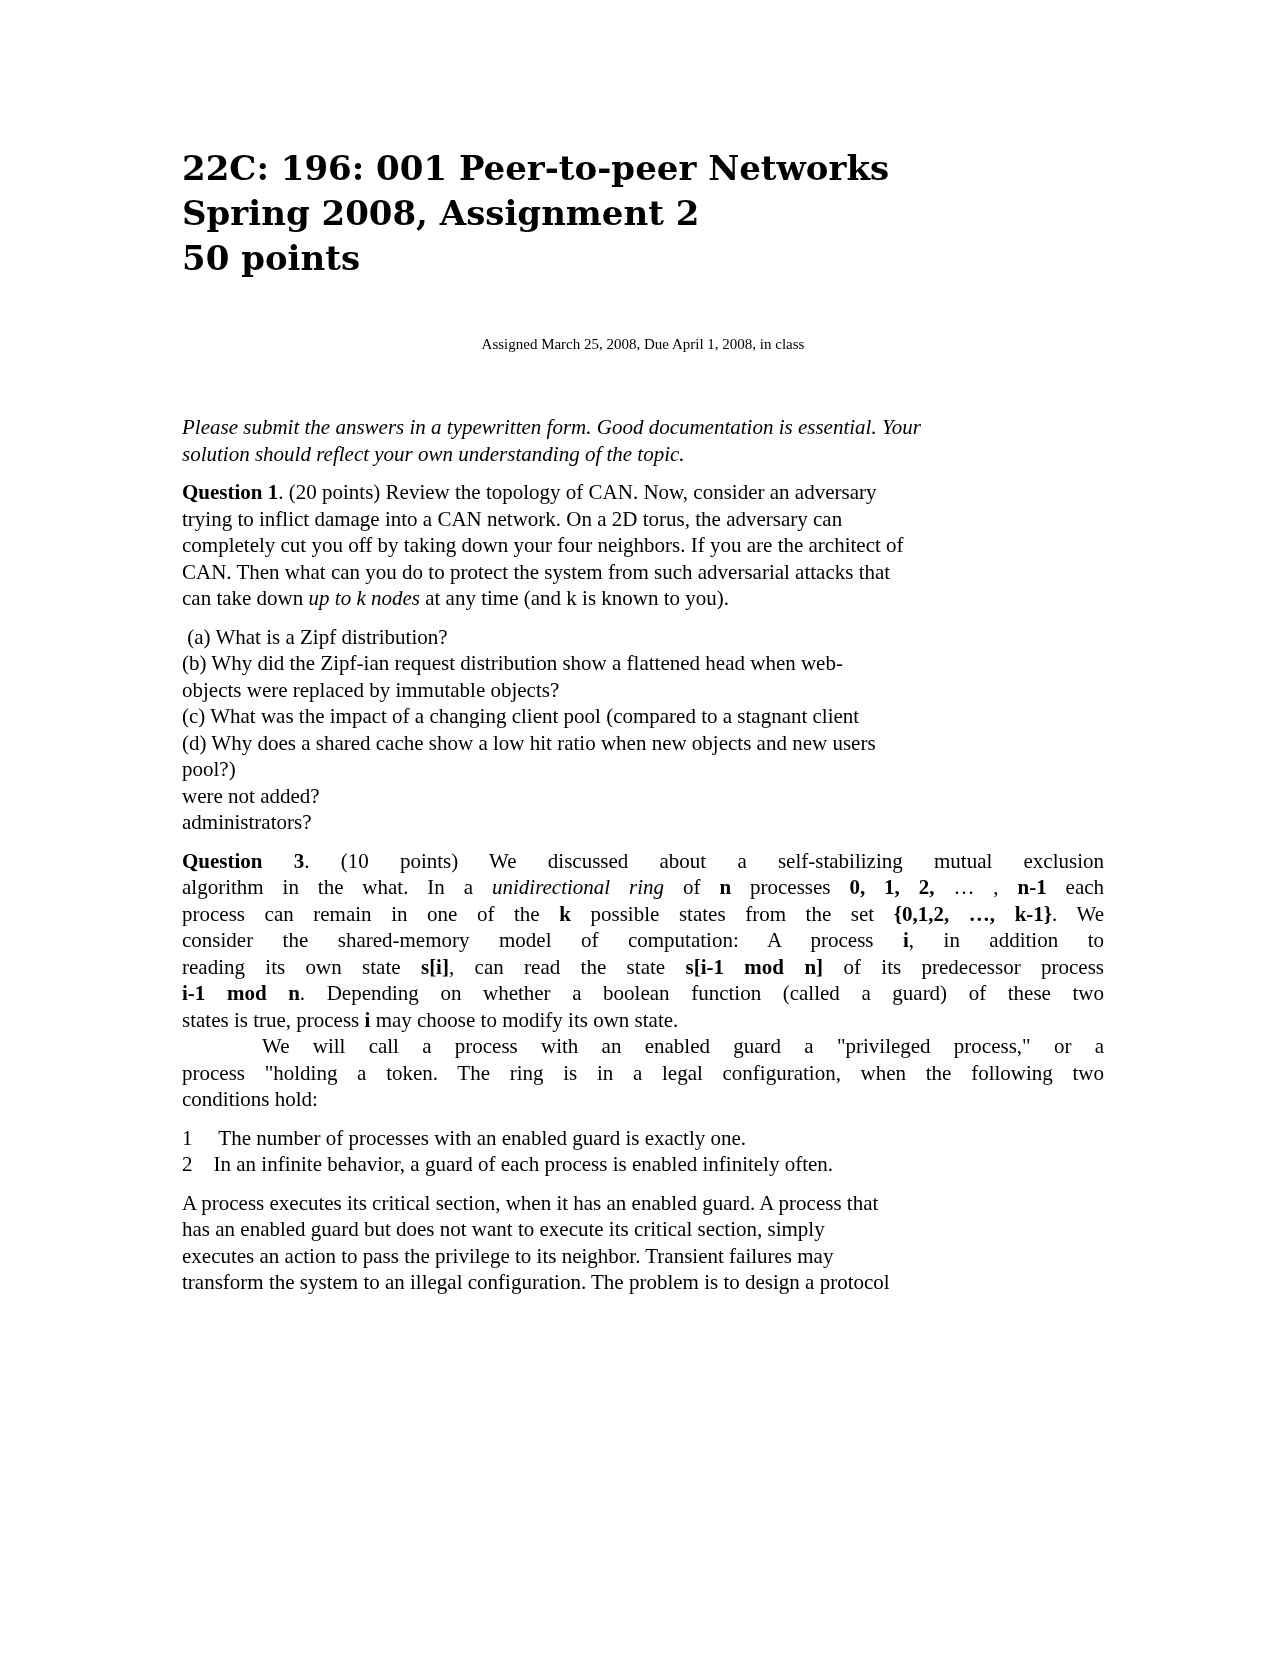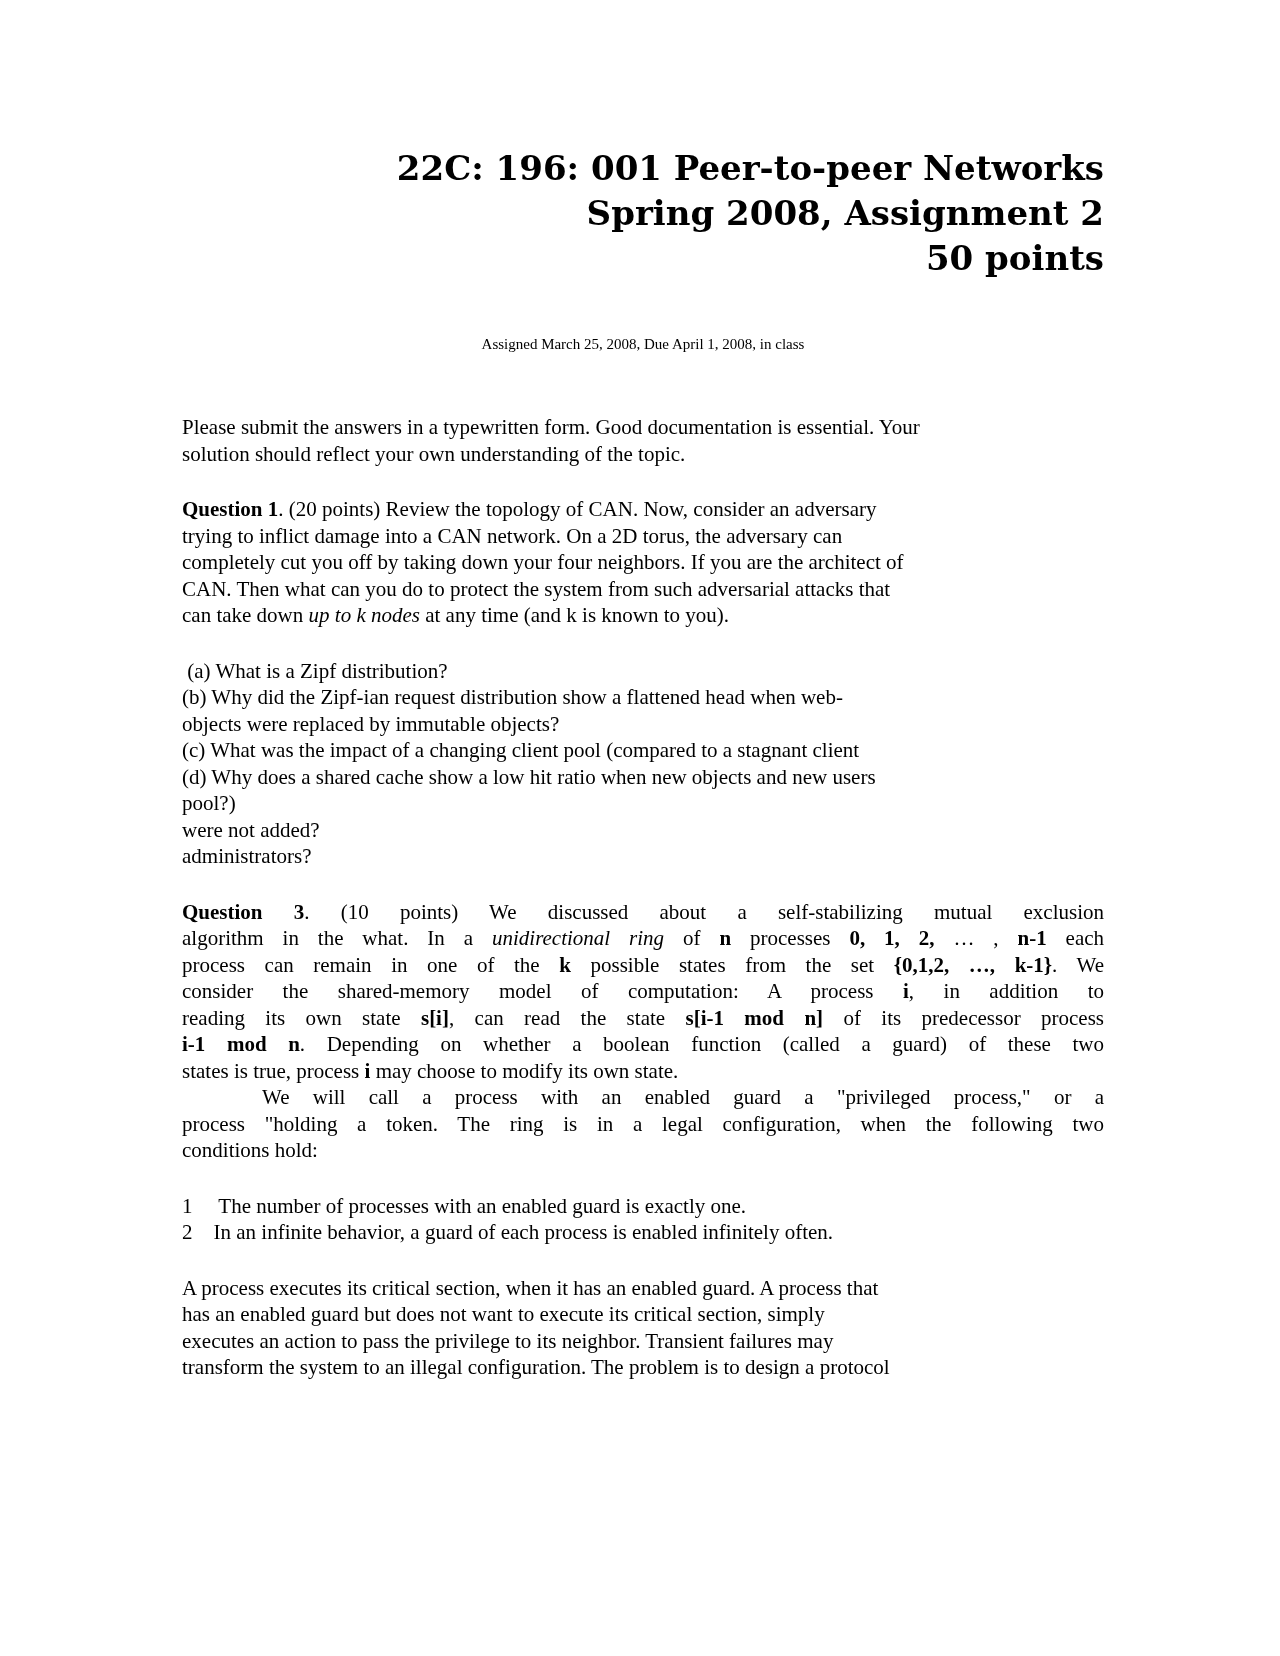--- a/index.html
+++ b/index.html
@@ -16,34 +16,34 @@
     width: 1280px;
     height: 1656px;
     padding: 146px 176px 0 182px;
   }
   .content { width: 922px; }
   .title {
     font-family: "DejaVu Serif", serif;
     font-weight: bold;
     font-size: 34px;
     line-height: 45px;
-    text-align: right;
+    text-align: left;
   }
   .assigned {
     margin-top: 50px;
     font-size: 15px;
     line-height: 26px;
     text-align: center;
   }
   .block {
-    margin-top: 29px;
+    margin-top: 12px;
     font-size: 21px;
   }
   .block.italic { margin-top: 57px; }
-  .block.italic .line { }
+  .block.italic .line { font-style: italic; }
   .line {
     line-height: 26.5px;
     white-space: pre;
   }
   .line.just {
     white-space: normal;
     text-align: justify;
     text-align-last: justify;
   }
   .line.indent { padding-left: 80px; }

